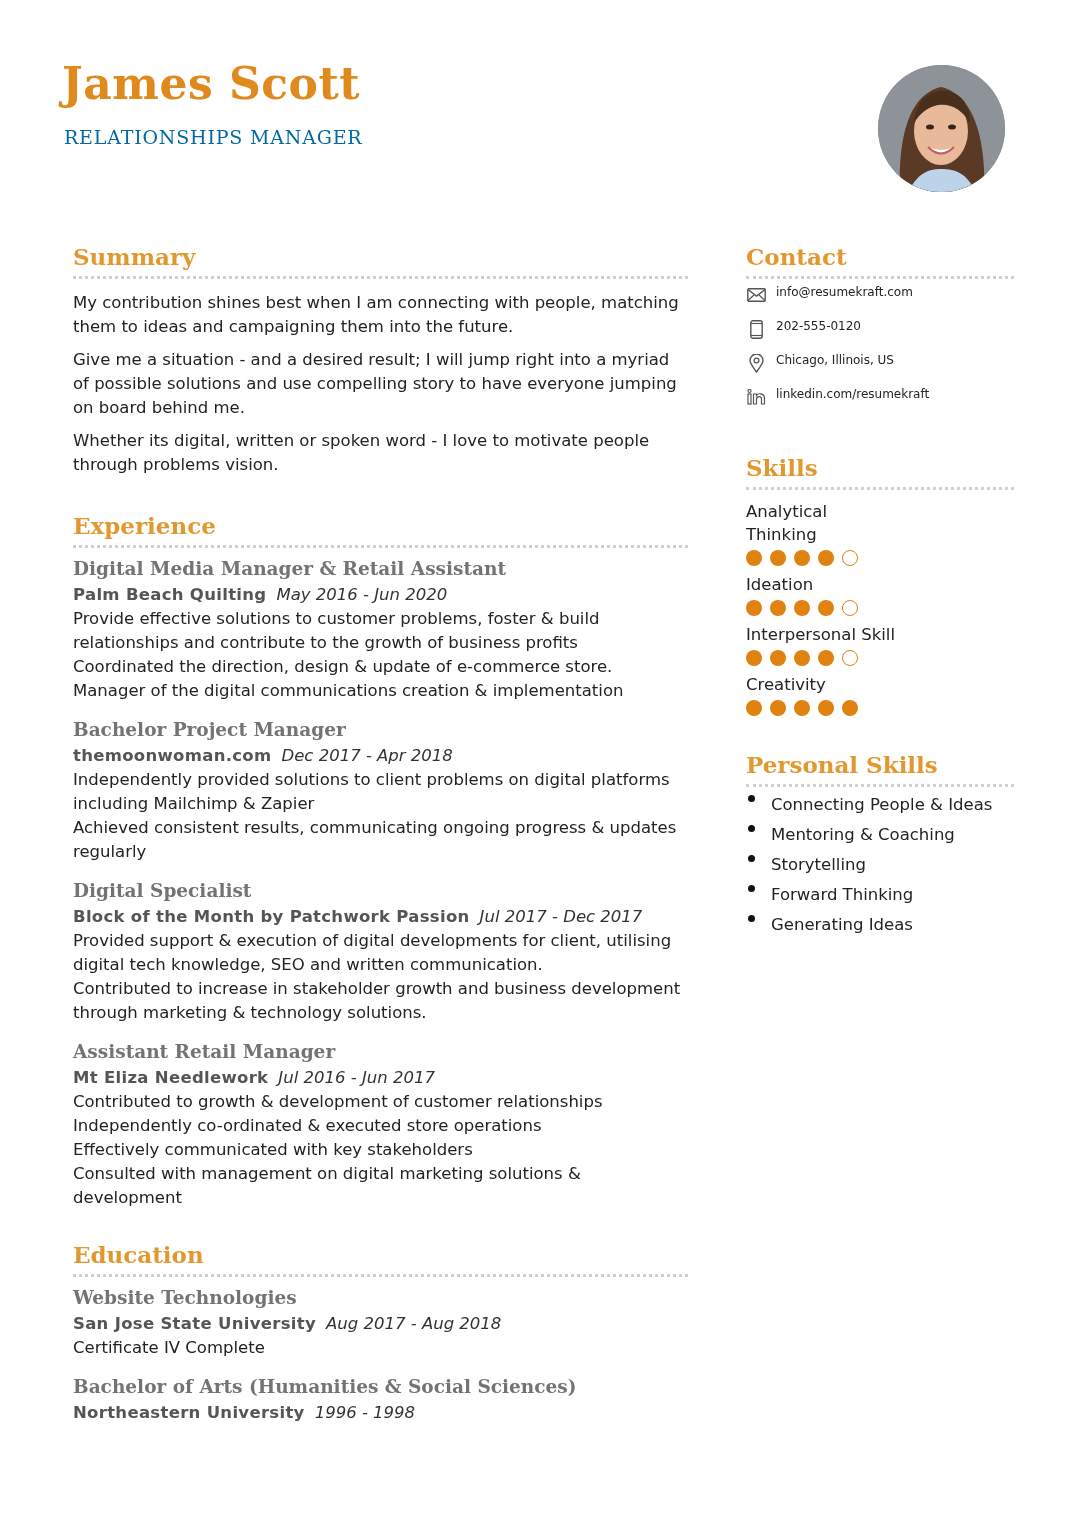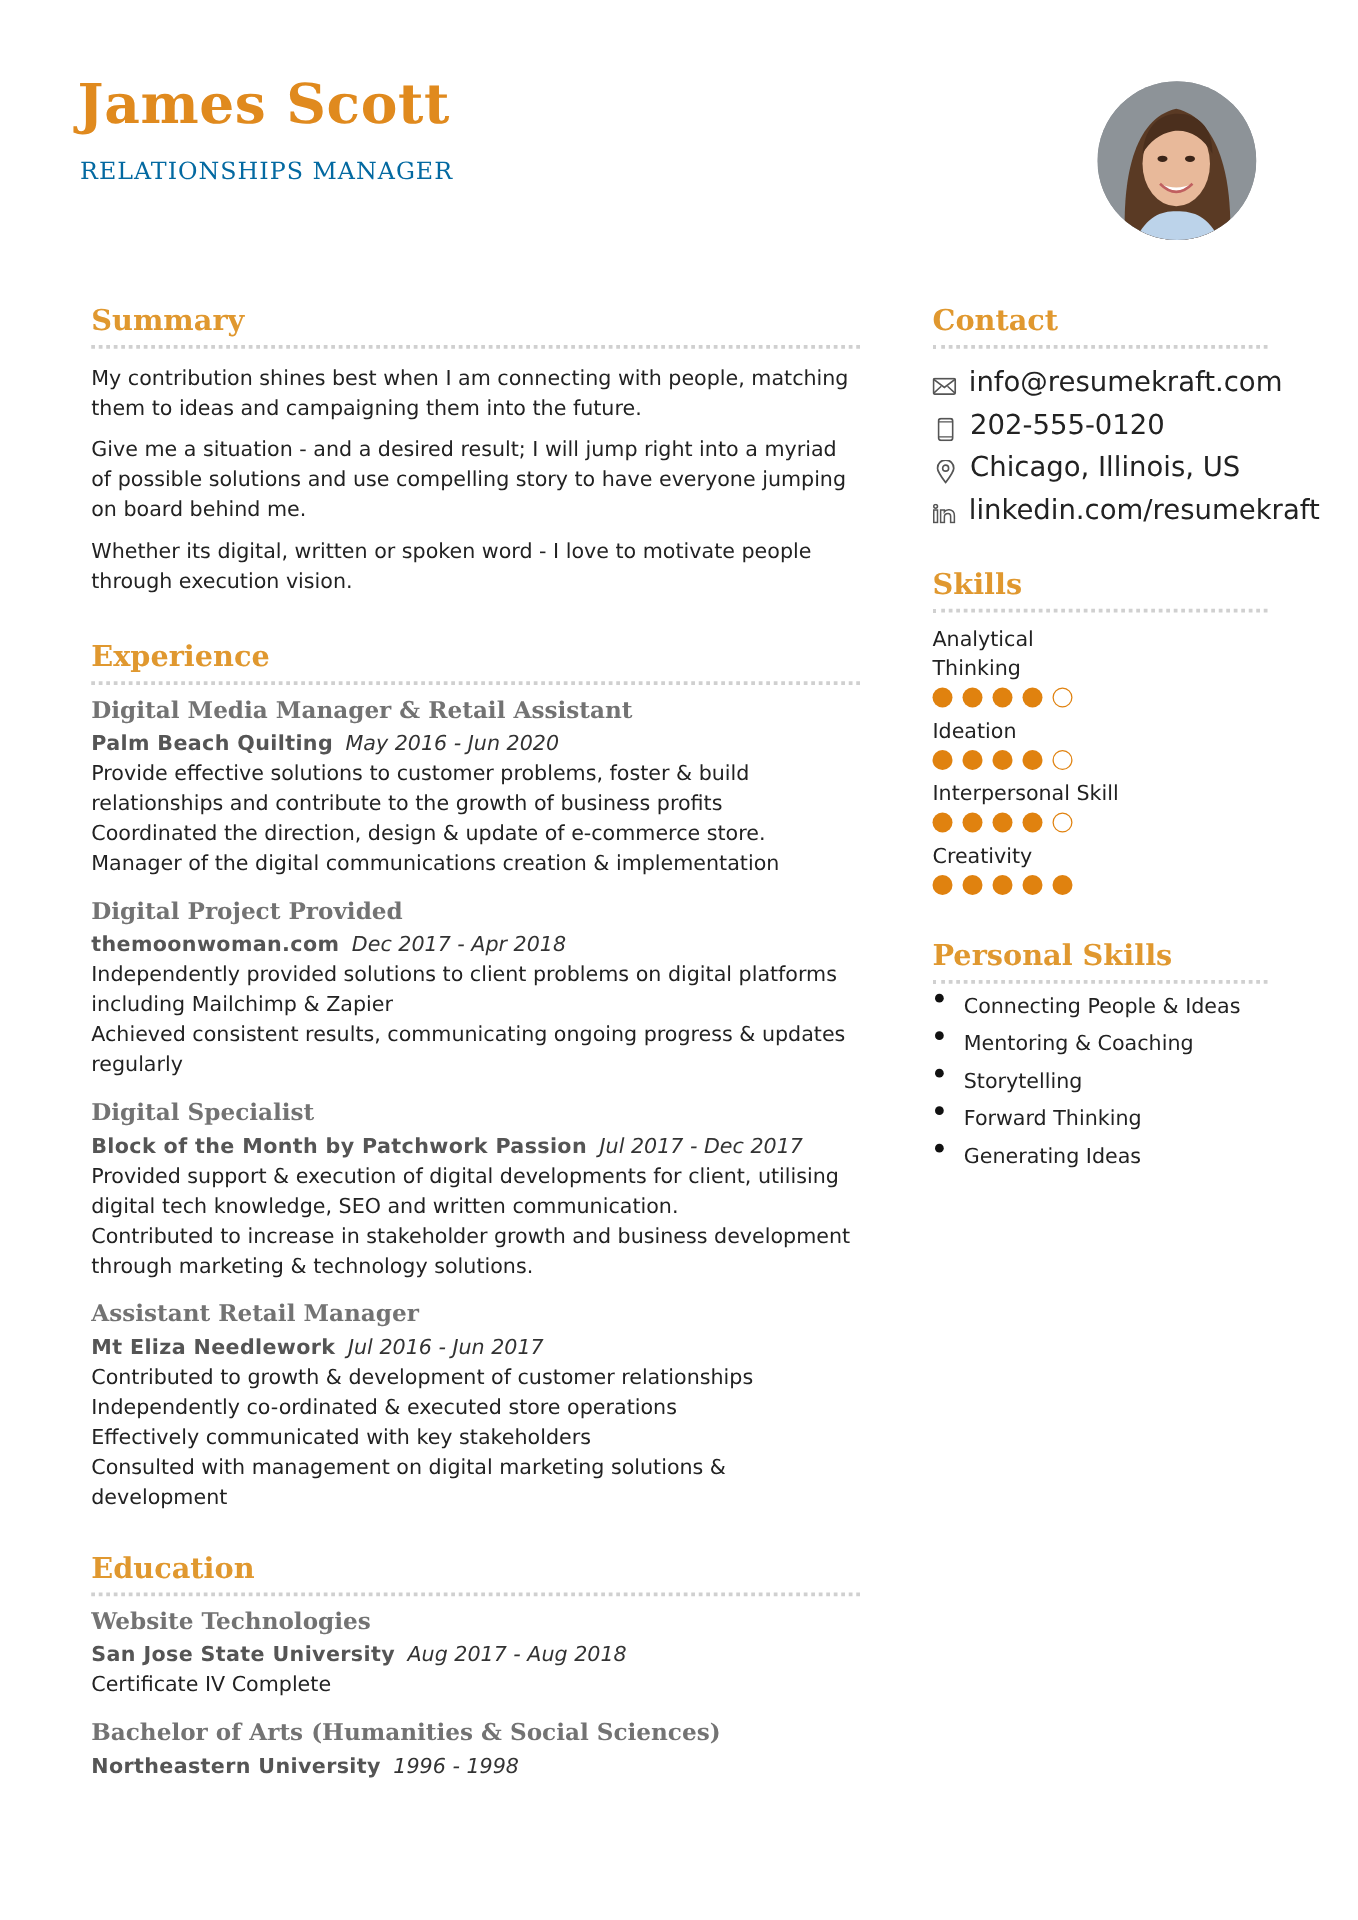--- a/index.html
+++ b/index.html
@@ -34,21 +34,21 @@
   .para { font-size: 16.5px; line-height: 24px; color: #222; margin: 0 0 9px 0; }
   .job { margin-bottom: 14px; }
   .job-title {
     font-family: "DejaVu Serif", serif; font-weight: bold; font-size: 18.5px;
     color: #737373; line-height: 26px;
   }
   .job-meta { font-size: 16.5px; line-height: 25px; color: #444; }
   .job-company { font-weight: bold; color: #555; letter-spacing: 0.3px; }
   .job-date { font-style: italic; margin-left: 10px; color: #333; }
   .job-line { font-size: 16.5px; line-height: 24px; color: #222; }
-  .contact-row { display: flex; align-items: flex-end; height: 34px; font-size: 22px; color: #222; }
+  .contact-row { display: flex; align-items: flex-start; height: 34px; font-size: 12px; color: #222; }
   .contact-icon { width: 20px; height: 20px; margin-right: 10px; display: inline-flex; align-items: center; justify-content: center; }
   .skill-row { display: flex; justify-content: space-between; align-items: flex-start; margin-bottom: 7px; flex-direction: column; }
   .skill-name { font-size: 16.5px; line-height: 23px; color: #222; width: 150px; }
   .skill-dots { display: flex; gap: 8px; padding-top: 4px; }
   .dot { width: 16px; height: 16px; border-radius: 50%; box-sizing: border-box; }
   .dot.on { background: #e0820f; }
   .dot.off { border: 1.8px solid #e0820f; background: #fff; }
   .bullet-row { display: flex; align-items: flex-start; height: 30px; font-size: 16.5px; color: #222; }
   .bullet { width: 7px; height: 7px; border-radius: 50%; background: #111; margin: 0 16px 0 2px; }
 </style>
@@ -73,39 +73,39 @@
   </div>
 </div>
 
 <div class="left">
 
   <section>
     <h2 class="section-title">Summary</h2>
     <div class="dots"></div>
     <p class="para">My contribution shines best when I am connecting with people, matching them to ideas and campaigning them into the future.</p>
     <p class="para">Give me a situation - and a desired result; I will jump right into a myriad of possible solutions and use compelling story to have everyone jumping on board behind me.</p>
-    <p class="para">Whether its digital, written or spoken word - I love to motivate people through execution vision.</p>
+    <p class="para">Whether its digital, written or spoken word - I love to motivate people through problems vision.</p>
   </section>
 
   <section style="margin-top:34px;">
     <h2 class="section-title">Experience</h2>
     <div class="dots" style="margin-bottom:8px;"></div>
 
     <div class="job">
       <div class="job-title">Digital Media Manager &amp; Retail Assistant</div>
       <div class="job-meta">
         <span class="job-company">Palm Beach Quilting</span><span class="job-date">May 2016 - Jun 2020</span>
       </div>
       <div class="job-line">Provide effective solutions to customer problems, foster &amp; build relationships and contribute to the growth of business profits</div>
       <div class="job-line">Coordinated the direction, design &amp; update of e-commerce store.</div>
       <div class="job-line">Manager of the digital communications creation &amp; implementation</div>
     </div>
 
     <div class="job">
-      <div class="job-title">Digital Project Provided</div>
+      <div class="job-title">Bachelor Project Manager</div>
       <div class="job-meta">
         <span class="job-company">themoonwoman.com</span><span class="job-date">Dec 2017 - Apr 2018</span>
       </div>
       <div class="job-line">Independently provided solutions to client problems on digital platforms including Mailchimp &amp; Zapier</div>
       <div class="job-line">Achieved consistent results, communicating ongoing progress &amp; updates regularly</div>
     </div>
 
     <div class="job">
       <div class="job-title">Digital Specialist</div>
       <div class="job-meta">

